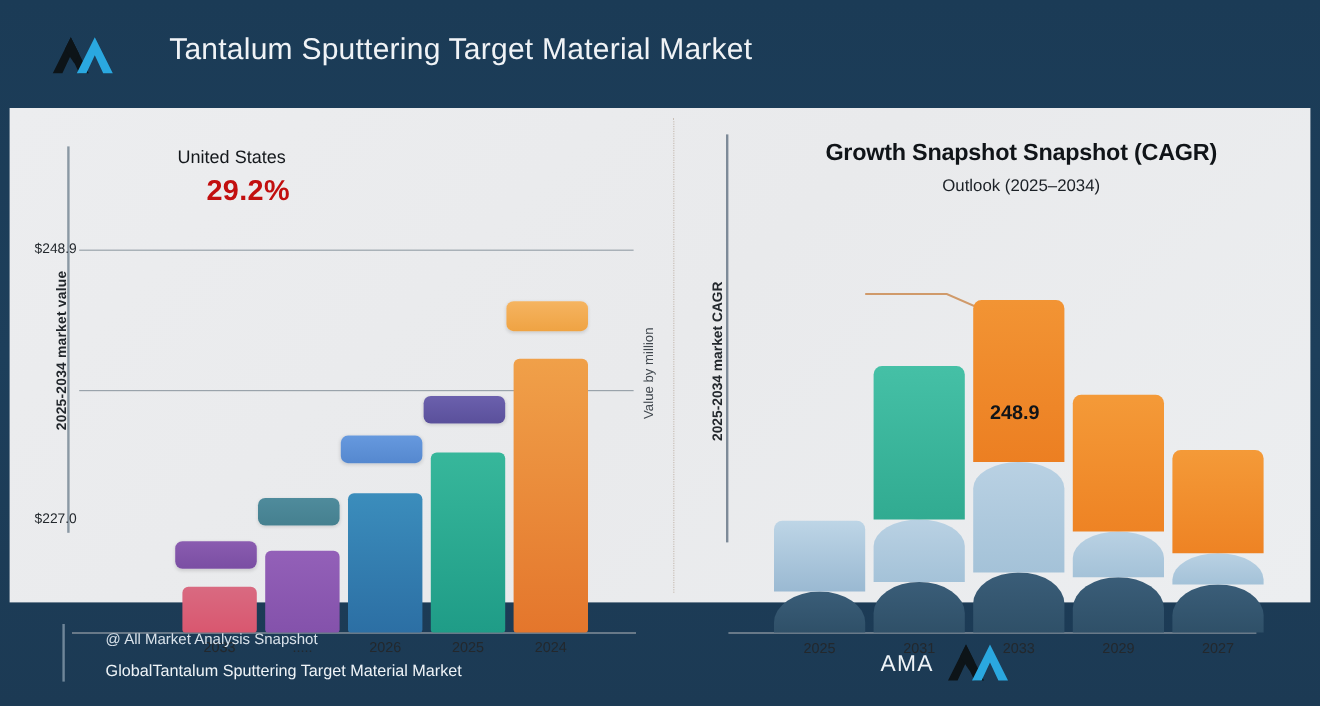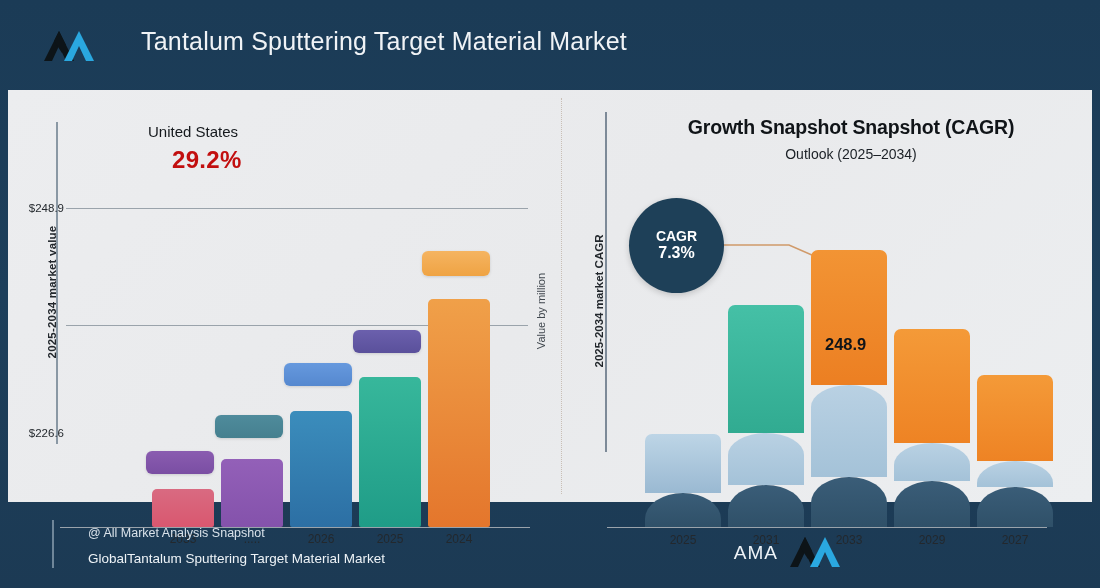--- a/index.html
+++ b/index.html
@@ -182,21 +182,21 @@
     <div class="axis-title-left">2025-2034 market value</div>
     <div class="axis-title-right">Value by million</div>
 
     <div class="kpi-region">United States</div>
     <div class="kpi-value">29.2%</div>
 
     <div class="gridline" style="top:118px;"></div>
     <div class="gl-label" style="left:-6px; top:112px;">$248.9</div>
 
     <div class="gridline" style="top:235px;"></div>
-    <div class="gl-label" style="left:-6px; top:337px;">$226.6</div>
+    <div class="gl-label" style="left:-6px; top:337px;">$227.0</div>
 
     <div class="baseline-left"></div>
 
     <div class="lbar" style="left:144px; width:62px; height:38px; top:399px;
                 background:linear-gradient(180deg,#d96a81 0%,#d9576f 100%);"></div>
     <div class="lcap" style="left:138px; top:361px; width:68px; height:23px;
                 background:linear-gradient(180deg,#8a5cb0 0%,#7a4ea3 100%);"></div>
 
     <div class="lbar" style="left:213px; width:62px; height:68px; top:369px;
                 background:linear-gradient(180deg,#9360b8 0%,#8452ab 100%);"></div>
@@ -230,24 +230,20 @@
     <div class="axis-line-v-r"></div>
     <div class="axis-title-r">2025-2034 market CAGR</div>
 
     <div class="title-r">Growth Snapshot Snapshot (CAGR)</div>
     <div class="subtitle-r">Outlook (2025–2034)</div>
 
     <svg style="position:absolute; left:0; top:0; width:531px; height:412px; pointer-events:none;">
       <polyline points="160,155 228,155 292,183" fill="none" stroke="#d09a6a" stroke-width="1.6"></polyline>
     </svg>
 
-    <div class="cagr-bubble">
-      <span class="cagr-label">CAGR</span>
-      <span class="cagr-pct">7.3%</span>
-    </div>
 
     <div class="baseline-right"></div>
 
     <div class="rbar" style="left:84px; width:76px; height:93px; top:344px;">
       <div class="seg seg-bot" style="bottom:0; height:34px; background:linear-gradient(180deg,#3a5d78 0%,#2f5068 100%);"></div>
       <div class="seg seg-top" style="bottom:34px; height:59px; background:linear-gradient(180deg,#bdd5e6 0%,#9ab9d2 100%);"></div>
     </div>
 
     <div class="rbar" style="left:167px; width:76px; height:222px; top:215px;">
       <div class="seg seg-bot" style="bottom:0; height:42px; background:linear-gradient(180deg,#3a5d78 0%,#2f5068 100%);"></div>

